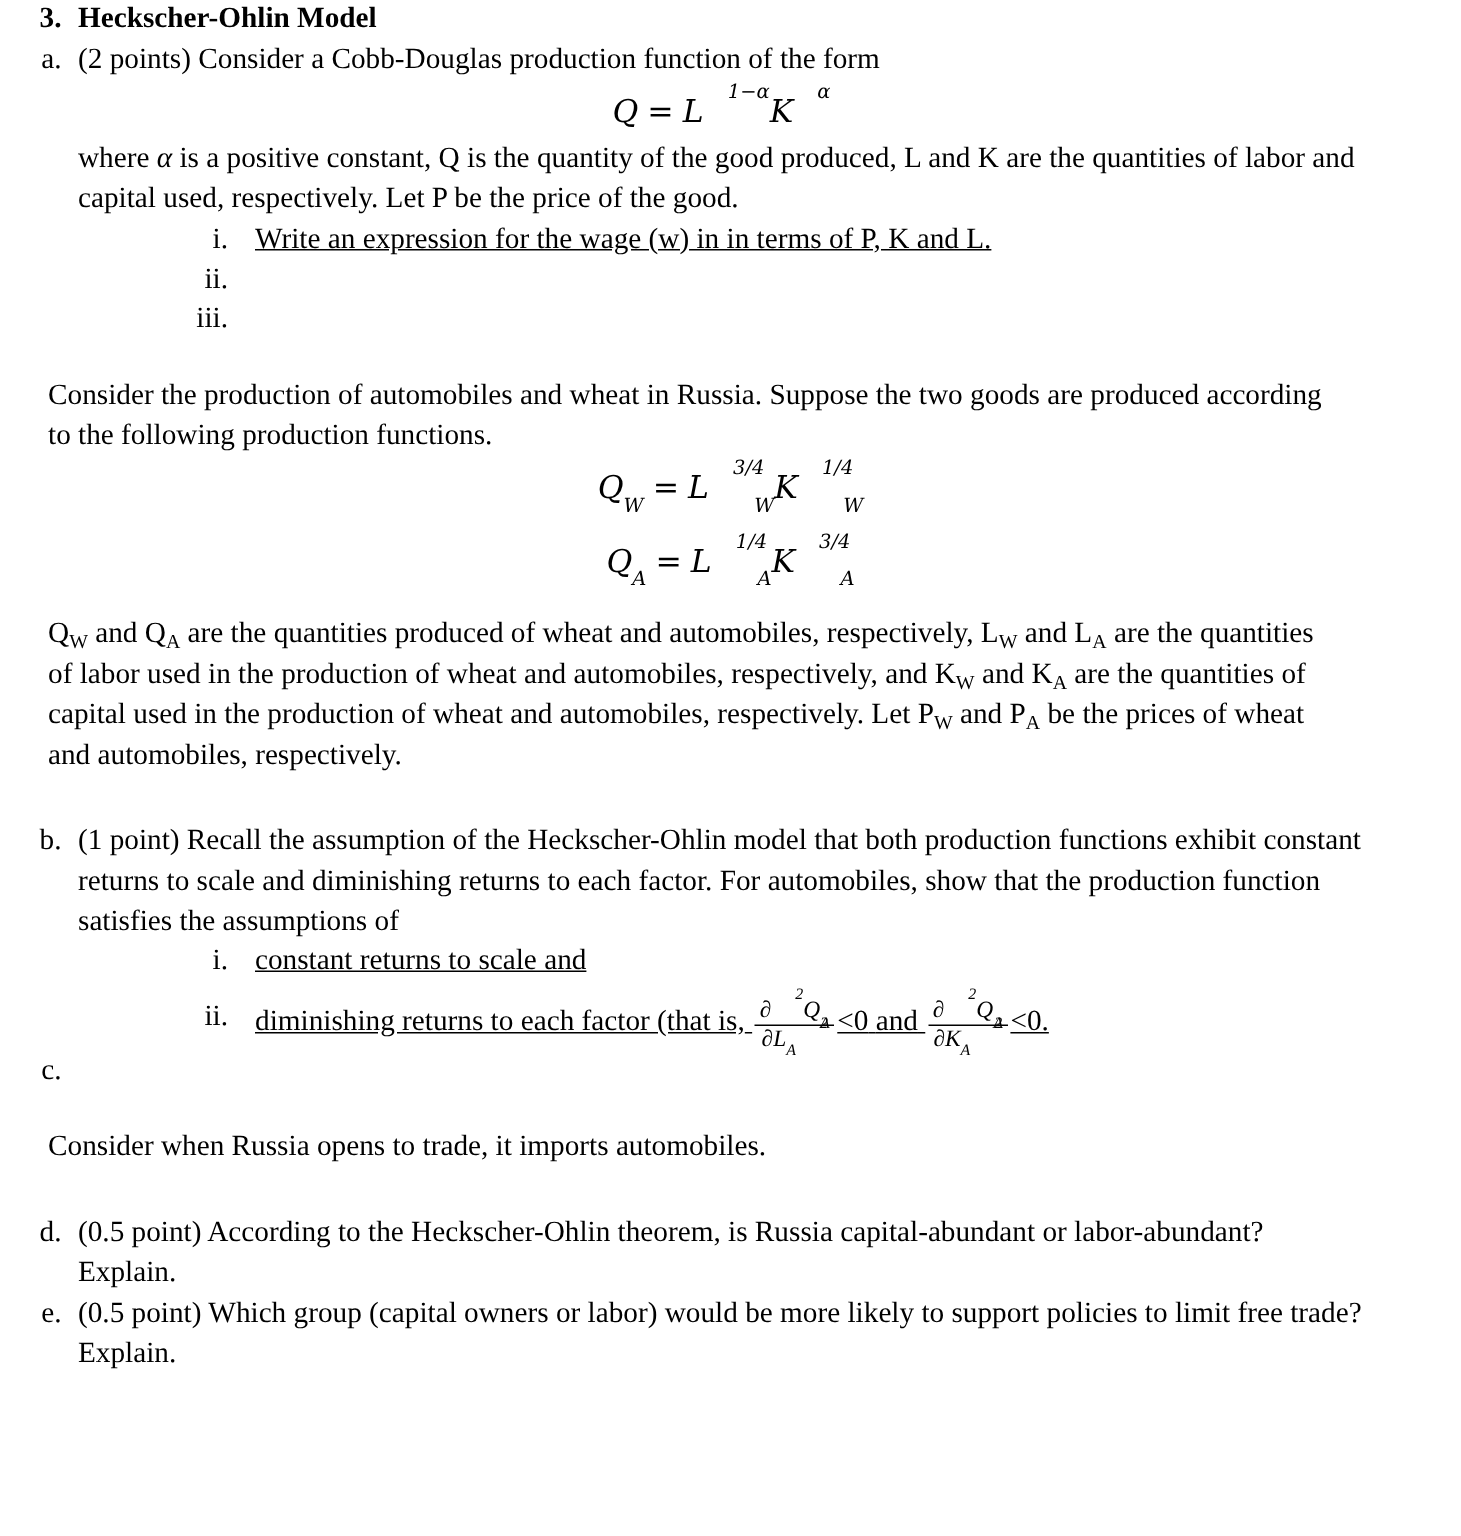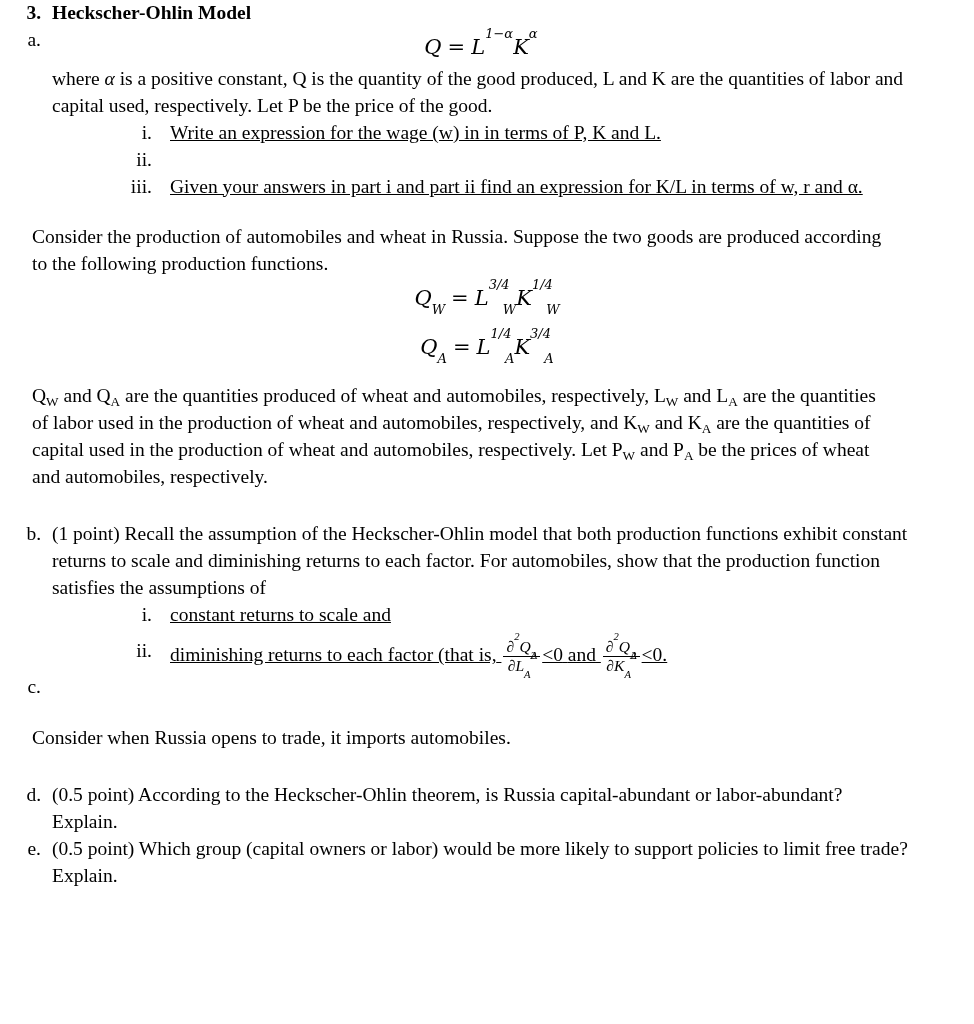--- a/index.html
+++ b/index.html
@@ -97,21 +97,21 @@
     font-style: normal;
     padding: 0 6px;
   }
 
   sup, sub {
     font-size: 0.62em;
     line-height: 0;
     position: relative;
     font-style: italic;
   }
-  sup { top: -0.62em; }
+  sup { top: -0.62em; margin-left: 16px; }
   sub { bottom: -0.30em; }
 
   
   .tsub {
     font-size: 0.68em;
     line-height: 0;
     position: relative;
     bottom: -0.28em;
     font-style: normal;
   }
@@ -149,39 +149,39 @@
 <div class="page">
 
   <div class="row lvl1">
     <div class="marker title">3.</div>
     <div class="body title">Heckscher-Ohlin Model</div>
   </div>
 
   <div class="row lvl1">
     <div class="marker">a.</div>
     <div class="body">
+      <div>(2 points)  Consider a Cobb-Douglas production function of the form</div>
 
       <div class="display-eq math">
         <span class="eqbox">
           <span class="mathvar">Q</span><span class="eq-op">=</span><span class="mathvar">L</span><sup>1−α</sup><span class="mathvar">K</span><sup>α</sup>
         </span>
       </div>
 
       <div><span>where </span><span class="mathvar">α</span><span> is a positive constant, Q is the quantity of the good produced, L and K are the quantities of labor and capital used, respectively. Let P be the price of the good.</span></div>
 
       <div class="row lvl2">
         <div class="marker">i.</div>
         <div class="body">Write an expression for the wage (w) in in terms of P, K and L.</div>
       </div>
       <div class="row lvl2">
         <div class="marker">ii.</div>
       </div>
       <div class="row lvl2">
         <div class="marker">iii.</div>
-        <div class="body">Given your answers in part i and part ii find an expression for K/L in terms of w, r and α.</div>
       </div>
     </div>
   </div>
 
   <div class="spacer-lg"></div>
 
   <div class="para">Consider the production of automobiles and wheat in Russia. Suppose the two goods are produced according to the following production functions.</div>
 
   <div class="display-eq math">
     <span class="eqbox">

